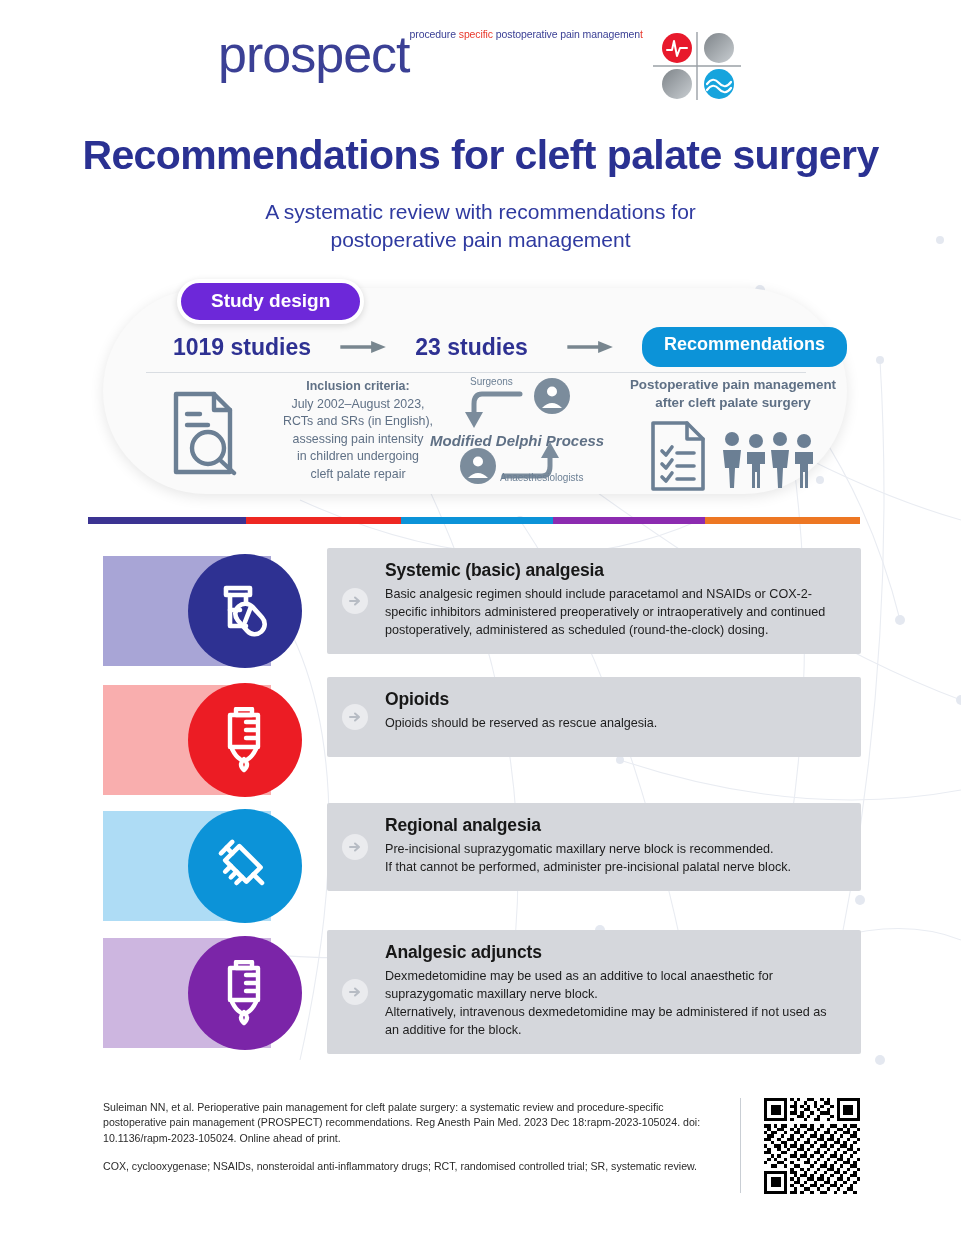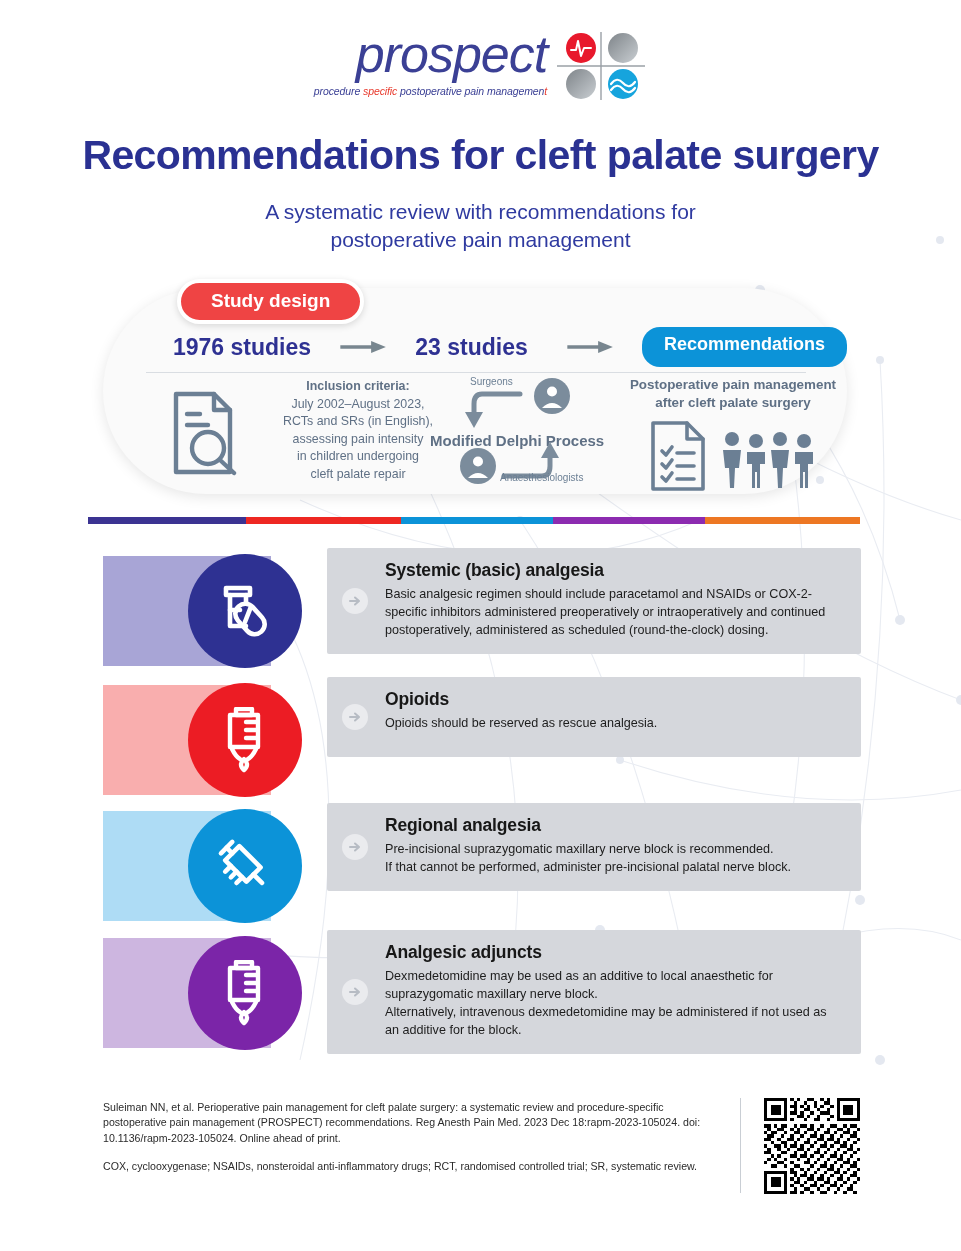--- a/index.html
+++ b/index.html
@@ -23,28 +23,28 @@
     z-index: 0;
   }
 
   
   .logo-wrap {
     position: absolute; left: 0; top: 28px; width: 961px;
     display: flex; justify-content: center; align-items: flex-start;
     z-index: 3;
   }
   .logo-inner { position: relative; display: flex; align-items: flex-start; }
-  .logo-text-col { display: flex; flex-direction: column; align-items: flex-end; font-style: italic; }
+  .logo-text-col { display: flex; flex-direction: row; align-items: flex-start; }
   .logo-word {
     font-family: "Liberation Sans", sans-serif;
     font-size: 52px; font-weight: 400; letter-spacing: -1px;
     color: #3b4095; line-height: 1.0;
   }
   .logo-tag {
-    font-size: 10.5px; letter-spacing: -0.1px; margin-top: 5px;
+    font-size: 10.5px; letter-spacing: -0.1px; 
     white-space: nowrap;
   }
   .logo-tag .blue { color: #3b4095; }
   .logo-tag .red { color: #e8392c; }
   .logo-mark { margin-left: 8px; margin-top: 2px; }
 
   
   .title {
     position: absolute; left: 0; top: 132px; width: 961px;
     text-align: center;
@@ -65,21 +65,21 @@
     position: absolute; left: 103px; top: 288px;
     width: 744px; height: 206px;
     background: #fafafa;
     border-radius: 103px;
     box-shadow: 0 3px 14px rgba(0,0,0,0.10);
     z-index: 2;
   }
   .study-badge {
     position: absolute; left: 177px; top: 279px;
     padding: 7px 30px 8px 30px;
-    background: #ef4444;
+    background: #6d28d9;
     border: 4px solid #ffffff;
     border-radius: 24px;
     color: #ffffff; font-size: 19px; font-weight: bold;
     box-shadow: 0 2px 7px rgba(0,0,0,0.14);
     z-index: 4;
   }
   .flow-row {
     position: absolute; left: 103px; top: 326px; width: 744px; height: 42px;
     display: flex; align-items: center;
     z-index: 4;
@@ -252,21 +252,21 @@
   <div class="title">Recommendations for cleft palate surgery</div>
   <div class="subtitle">
     <div>A systematic review with recommendations for</div>
     <div>postoperative pain management</div>
   </div>
 
   <div class="study-panel"></div>
   <div class="study-badge">Study design</div>
 
   <div class="flow-row">
-    <div class="flow-num" style="margin-left:70px;">1976 studies</div>
+    <div class="flow-num" style="margin-left:70px;">1019 studies</div>
     <svg class="flow-arrow" style="margin-left:28px;" width="72" height="22" viewBox="0 0 72 22">
       <path d="M2 11 L52 11" stroke="#78868f" stroke-width="5" stroke-linecap="butt"></path>
       <path d="M48 2 L70 11 L48 20 Z" fill="#78868f"></path>
     </svg>
     <div class="flow-num" style="margin-left:28px;">23 studies</div>
     <svg class="flow-arrow" style="margin-left:38px;" width="72" height="22" viewBox="0 0 72 22">
       <path d="M2 11 L52 11" stroke="#78868f" stroke-width="5" stroke-linecap="butt"></path>
       <path d="M48 2 L70 11 L48 20 Z" fill="#78868f"></path>
     </svg>
     <div class="flow-pill" style="margin-left:28px;">Recommendations</div>
@@ -301,21 +301,21 @@
       <div class="small-label" style="position:absolute; left:32px; top:0px;">Surgeons</div>
       <svg style="position:absolute; left:18px; top:14px;" width="68" height="40" viewBox="0 0 68 40">
         <path d="M64 4 H26 Q18 4 18 14 V26" stroke="#7b8c9c" stroke-width="5" fill="none" stroke-linecap="round"></path>
         <path d="M9 22 L18 38 L27 22 Z" fill="#7b8c9c"></path>
       </svg>
       <svg style="position:absolute; left:96px; top:2px;" width="36" height="36" viewBox="0 0 36 36">
         <circle cx="18" cy="18" r="18" fill="#7b8c9c"></circle>
         <circle cx="18" cy="13.5" r="5" fill="#ffffff"></circle>
         <path d="M8 30 Q18 20 28 30 Z" fill="#ffffff"></path>
       </svg>
-      <div class="delphi-label" style="position:absolute; left:-8px; top:56px;">Modified Delphi Process</div>
+      <div class="delphi-label" style="position:absolute; left:-8px; top:56px;font-style:italic;">Modified Delphi Process</div>
       <svg style="position:absolute; left:22px; top:72px;" width="36" height="36" viewBox="0 0 36 36">
         <circle cx="18" cy="18" r="18" fill="#7b8c9c"></circle>
         <circle cx="18" cy="13.5" r="5" fill="#ffffff"></circle>
         <path d="M8 30 Q18 20 28 30 Z" fill="#ffffff"></path>
       </svg>
       <svg style="position:absolute; left:62px; top:62px;" width="68" height="42" viewBox="0 0 68 42">
         <path d="M4 38 H42 Q50 38 50 28 V16" stroke="#7b8c9c" stroke-width="5" fill="none" stroke-linecap="round"></path>
         <path d="M41 20 L50 4 L59 20 Z" fill="#7b8c9c"></path>
       </svg>
       <div class="small-label" style="position:absolute; left:62px; top:96px; white-space:nowrap;">Anaesthesiologists</div>

